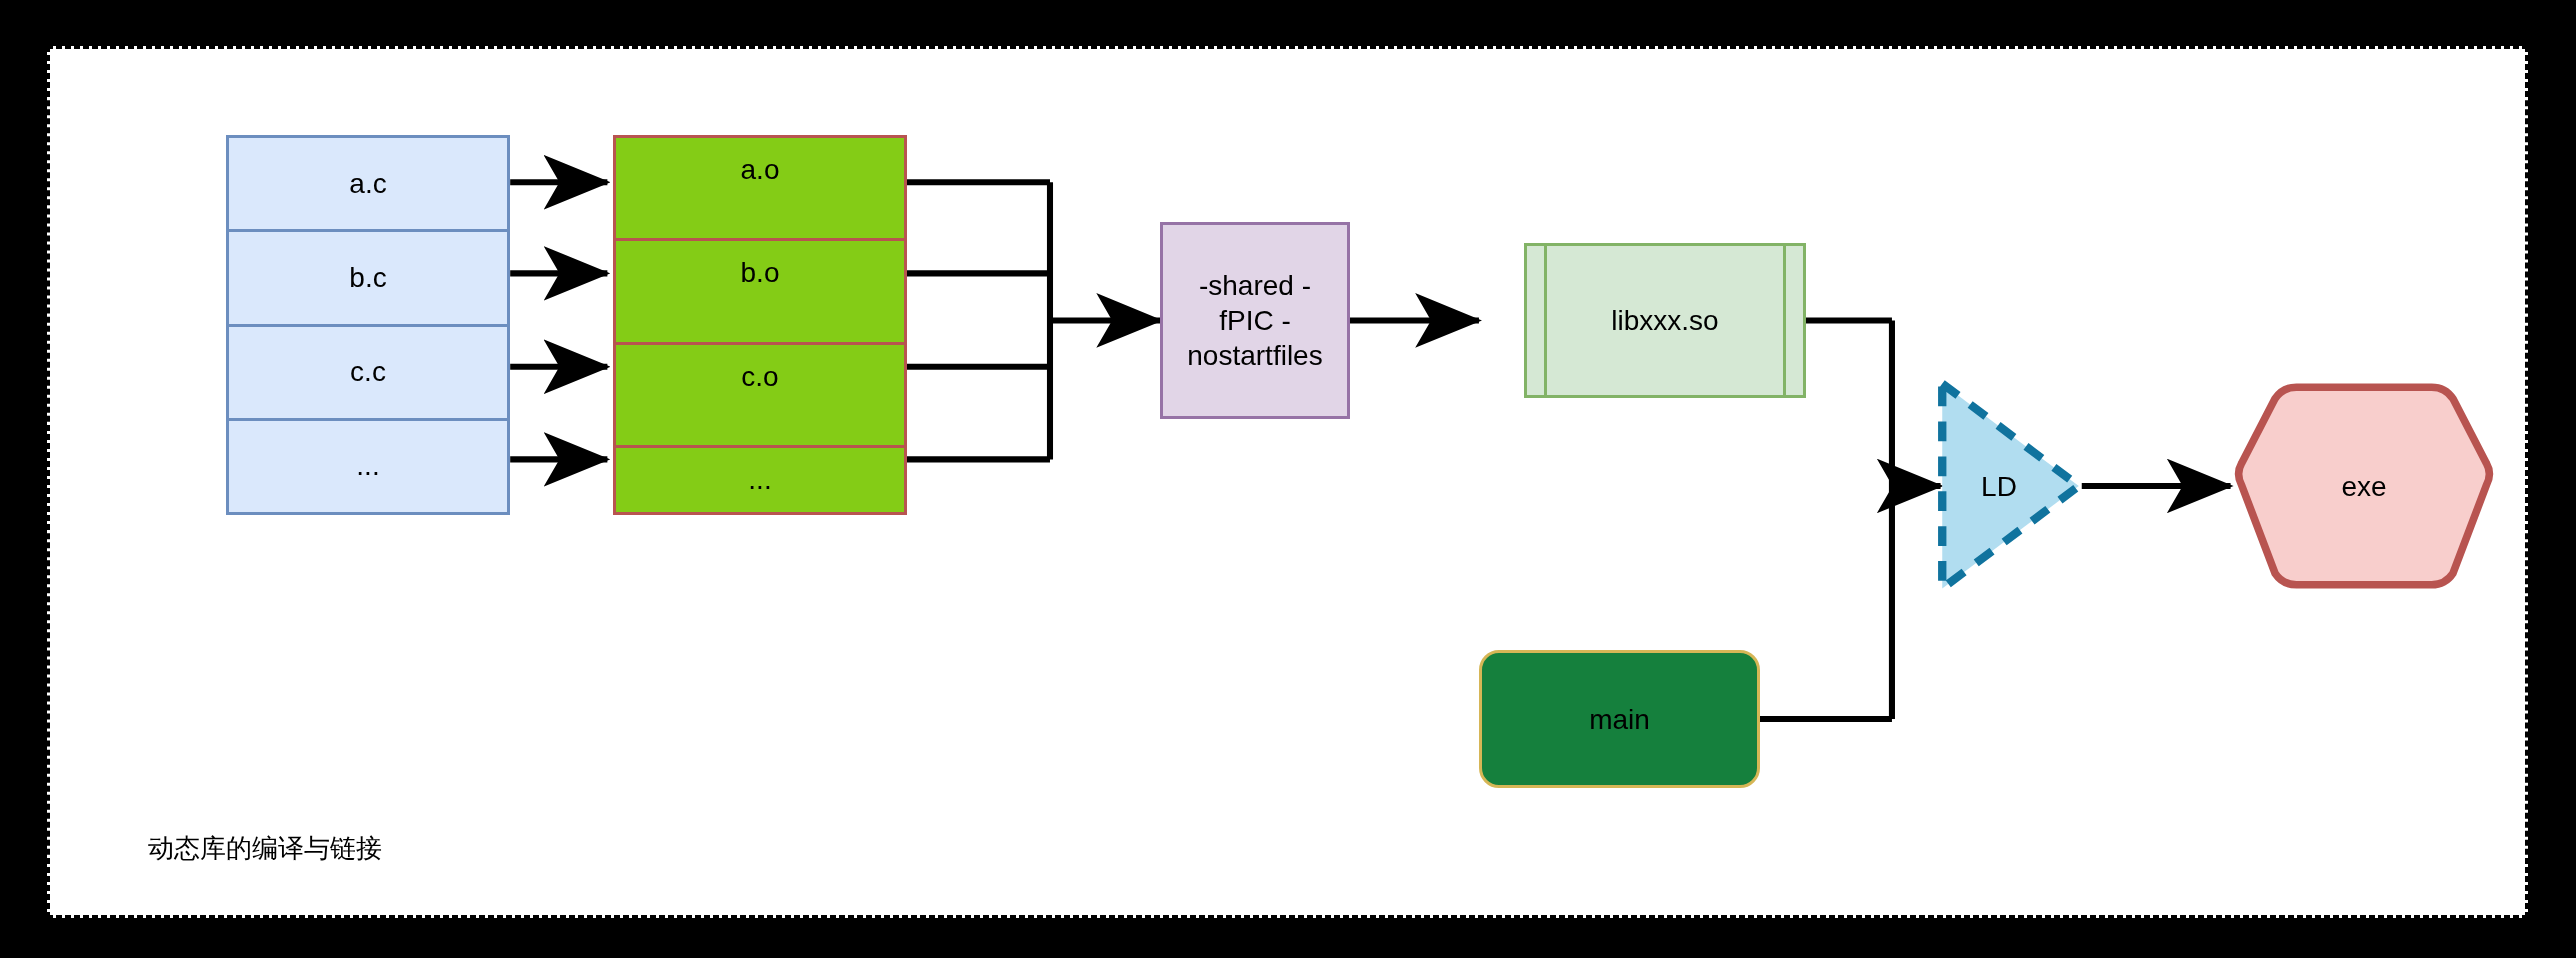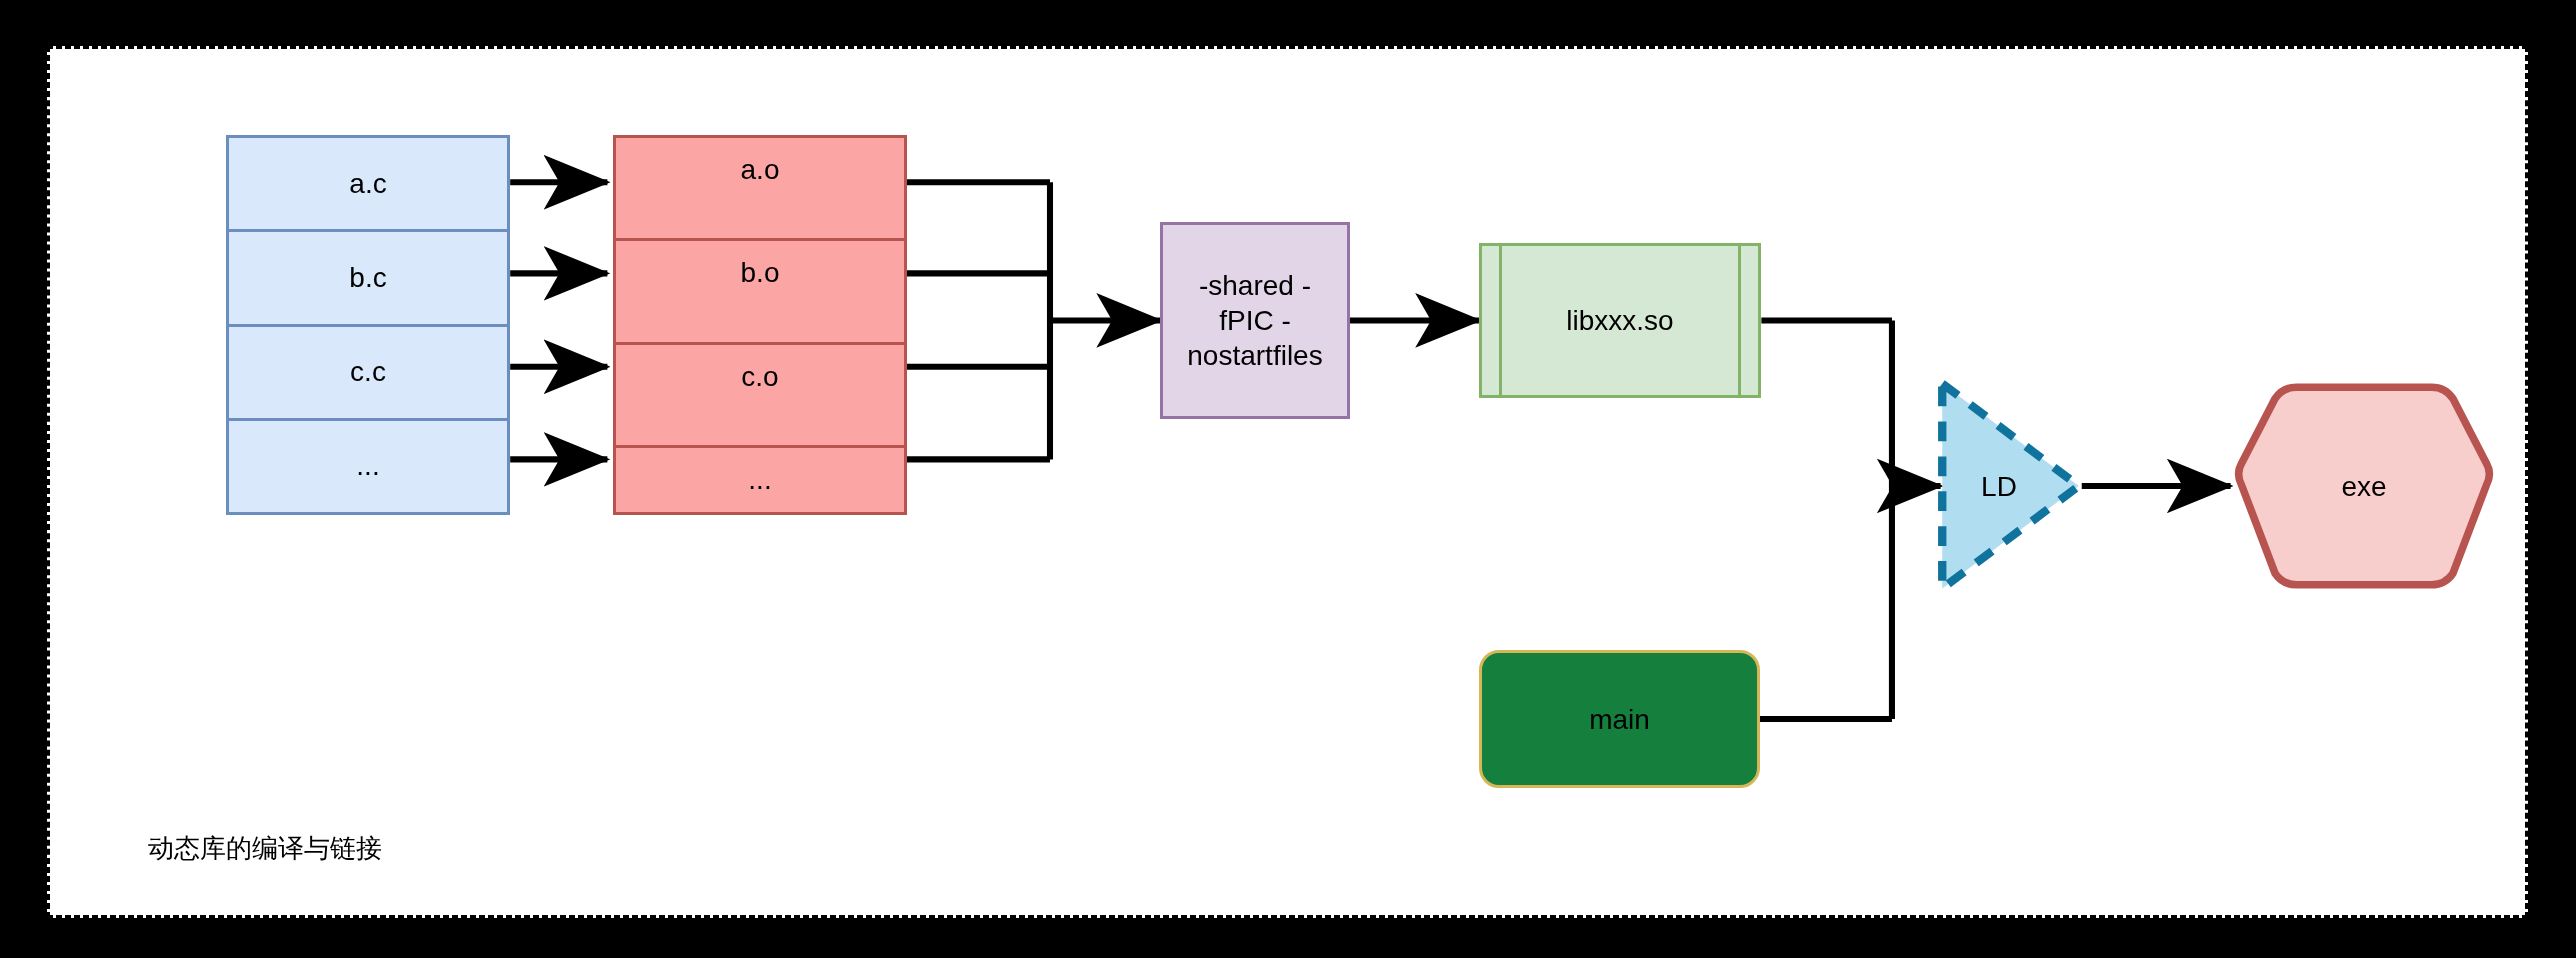--- a/index.html
+++ b/index.html
@@ -66,39 +66,40 @@
   }
   .stack-blue {
     background: #dae8fc;
     border: 3.8px solid #6c8ebf;
   }
   .stack-blue .stack-cell + .stack-cell {
     border-top: 3.8px solid #6c8ebf;
     text-align: center;
   }
   .stack-red {
-    background: #fca5a5;
+    background: #84cc16;
     border: 3.8px solid #b85450;
     gap: 36px;
   }
   .stack-red .stack-cell + .stack-cell {
     border-top: 3.8px solid #b85450;
   }
   
   .node-purple {
     background: #e1d5e7;
     border: 3.8px solid #9673a6;
     font-size: 28px;
     padding: 0 10.6px;
   }
   
   .node-green {
     background: #d5e8d4;
     border: 3.8px solid #82b366;
     font-size: 28px;
+    margin-left: 45px;
   }
   .node-green .pkg-bar {
     position: absolute;
     top: 0;
     bottom: 0;
     width: 3.8px;
     background: #82b366;
   }
   .node-green .pkg-bar.left { left: 16.7px; }
   .node-green .pkg-bar.right { right: 16.7px; }

